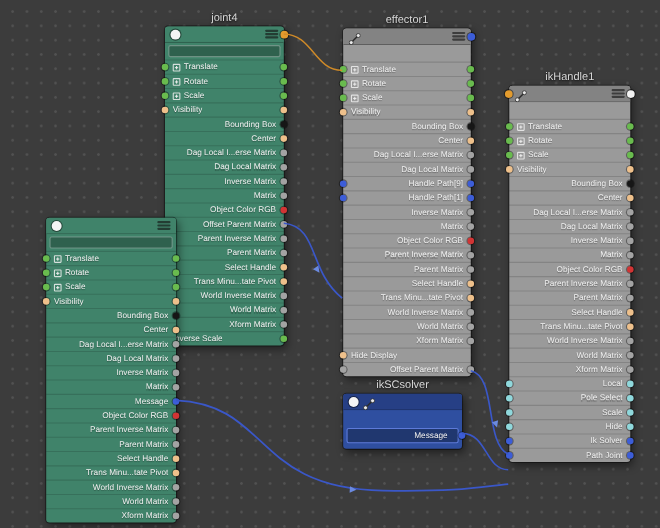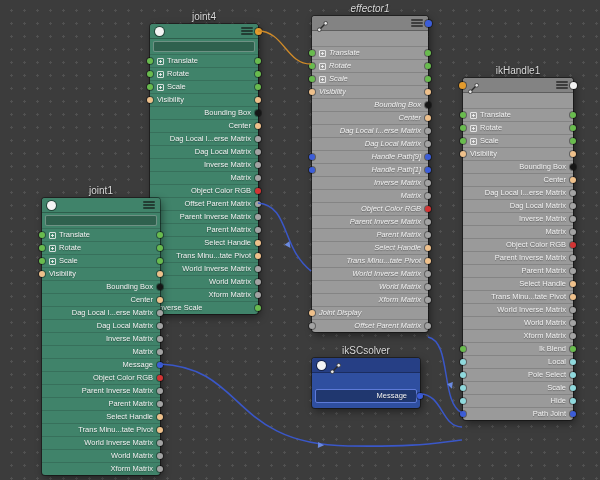--- a/index.html
+++ b/index.html
@@ -189,21 +189,20 @@
           <div class="label">Xform Matrix</div>
           <div class="port r" style="background: rgb(163, 163, 163);"></div>
         </div>
         <div class="row">
           <div class="port l" style="background: rgb(105, 187, 78);"></div>
           <div class="label">Inverse Scale</div>
           <div class="port r" style="background: rgb(105, 187, 78);"></div>
         </div>
       </div>
       <div class="node" style="left: 42px; top: 198px; width: 118px; background: rgb(64, 131, 106);">
-        <div class="node-title">joint1</div>
         <div class="header" style="background: rgb(64, 131, 106);">
           <div class="swatch"></div>
           <div class="menu-icon">
             <span></span>
             <span></span>
             <span></span>
           </div>
         </div>
         <div class="gap">
           <div class="name-field"></div>
@@ -285,21 +284,21 @@
         </div>
         <div class="row out">
           <div class="label">World Matrix</div>
           <div class="port r" style="background: rgb(163, 163, 163);"></div>
         </div>
         <div class="row out">
           <div class="label">Xform Matrix</div>
           <div class="port r" style="background: rgb(163, 163, 163);"></div>
         </div>
       </div>
-      <div class="node" style="left: 312px; top: 16px; width: 116px; background: rgb(154, 154, 154); font-style: italic;">
+      <div class="node" style="left: 312px; top: 26px; width: 116px; background: rgb(154, 154, 154);">
         <div class="node-title">effector1</div>
         <div class="header" style="background: rgb(131, 131, 131);">
           <div class="ik-icon"><svg viewBox="0 0 12 12" width="11" height="11">
               <line x1="2.5" y1="9.5" x2="9.5" y2="2.5" stroke="#2c2c2c" stroke-width="1.5"></line>
               <circle cx="2.5" cy="9.5" r="2" fill="#e9e9e9" stroke="#2c2c2c" stroke-width="0.8"></circle>
               <circle cx="9.5" cy="2.5" r="2" fill="#e9e9e9" stroke="#2c2c2c" stroke-width="0.8"></circle>
             </svg></div>
           <div class="menu-icon">
             <span></span>
             <span></span>
@@ -392,21 +391,21 @@
         <div class="row out">
           <div class="label">World Matrix</div>
           <div class="port r" style="background: rgb(163, 163, 163);"></div>
         </div>
         <div class="row out">
           <div class="label">Xform Matrix</div>
           <div class="port r" style="background: rgb(163, 163, 163);"></div>
         </div>
         <div class="row">
           <div class="port l" style="background: rgb(238, 192, 139);"></div>
-          <div class="label">Joint Display</div>
+          <div class="label">Hide Display</div>
         </div>
         <div class="row out">
           <div class="port l" style="background: rgb(163, 163, 163);"></div>
           <div class="label">Offset Parent Matrix</div>
           <div class="port r" style="background: rgb(163, 163, 163);"></div>
         </div>
       </div>
       <div class="node" style="left: 463px; top: 78px; width: 110px; background: rgb(154, 154, 154);">
         <div class="node-title">ikHandle1</div>
         <div class="header" style="background: rgb(131, 131, 131);">
@@ -497,43 +496,43 @@
         </div>
         <div class="row out">
           <div class="label">World Matrix</div>
           <div class="port r" style="background: rgb(163, 163, 163);"></div>
         </div>
         <div class="row out">
           <div class="label">Xform Matrix</div>
           <div class="port r" style="background: rgb(163, 163, 163);"></div>
         </div>
         <div class="row out">
-          <div class="port l" style="background: rgb(105, 187, 78);"></div>
-          <div class="label">Ik Blend</div>
-          <div class="port r" style="background: rgb(105, 187, 78);"></div>
-        </div>
-        <div class="row out">
           <div class="port l" style="background: rgb(143, 216, 220);"></div>
           <div class="label">Local</div>
           <div class="port r" style="background: rgb(143, 216, 220);"></div>
         </div>
         <div class="row out">
           <div class="port l" style="background: rgb(143, 216, 220);"></div>
           <div class="label">Pole Select</div>
           <div class="port r" style="background: rgb(143, 216, 220);"></div>
         </div>
         <div class="row out">
           <div class="port l" style="background: rgb(143, 216, 220);"></div>
           <div class="label">Scale</div>
           <div class="port r" style="background: rgb(143, 216, 220);"></div>
         </div>
         <div class="row out">
           <div class="port l" style="background: rgb(143, 216, 220);"></div>
           <div class="label">Hide</div>
           <div class="port r" style="background: rgb(143, 216, 220);"></div>
+        </div>
+        <div class="row out">
+          <div class="port l" style="background: rgb(60, 93, 216);"></div>
+          <div class="label">Ik Solver</div>
+          <div class="port r" style="background: rgb(60, 93, 216);"></div>
         </div>
         <div class="row out">
           <div class="port l" style="background: rgb(60, 93, 216);"></div>
           <div class="label">Path Joint</div>
           <div class="port r" style="background: rgb(60, 93, 216);"></div>
         </div>
       </div>
       <div class="node" style="left: 312px; top: 358px; width: 108px; background: rgb(47, 79, 160);">
         <div class="node-title">ikSCsolver</div>
         <div class="header" style="background: rgb(38, 63, 133);">

